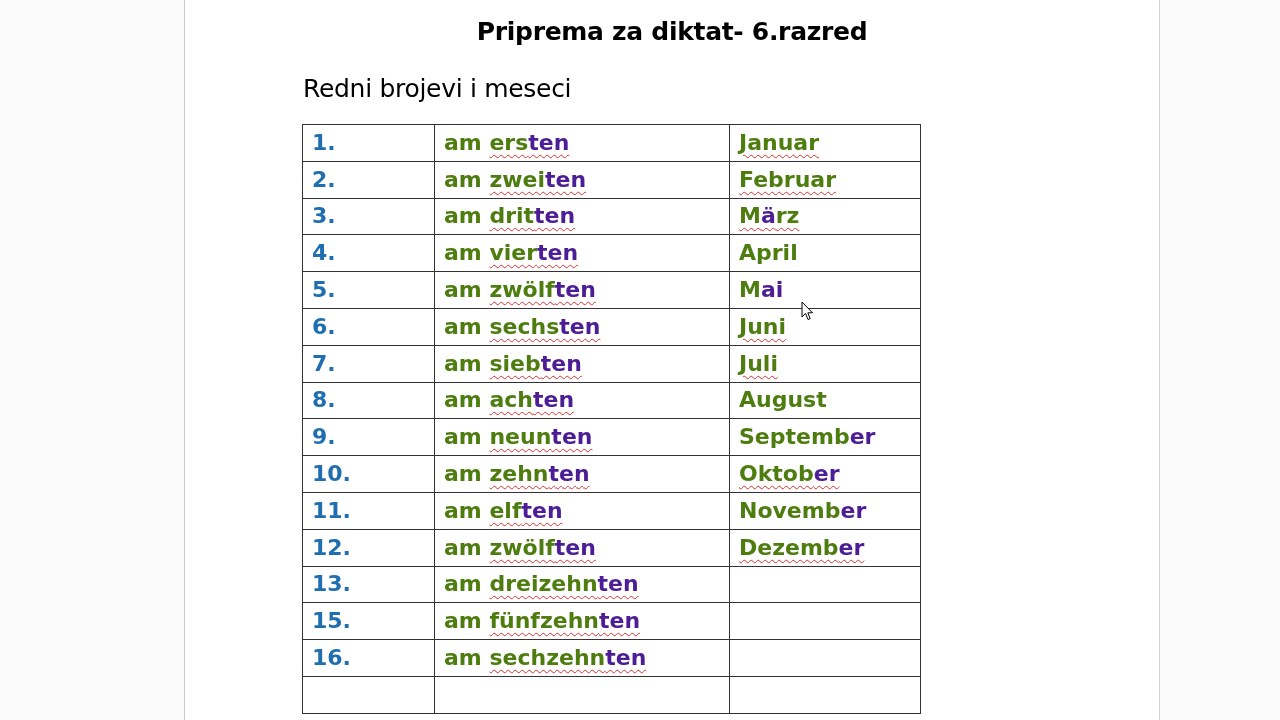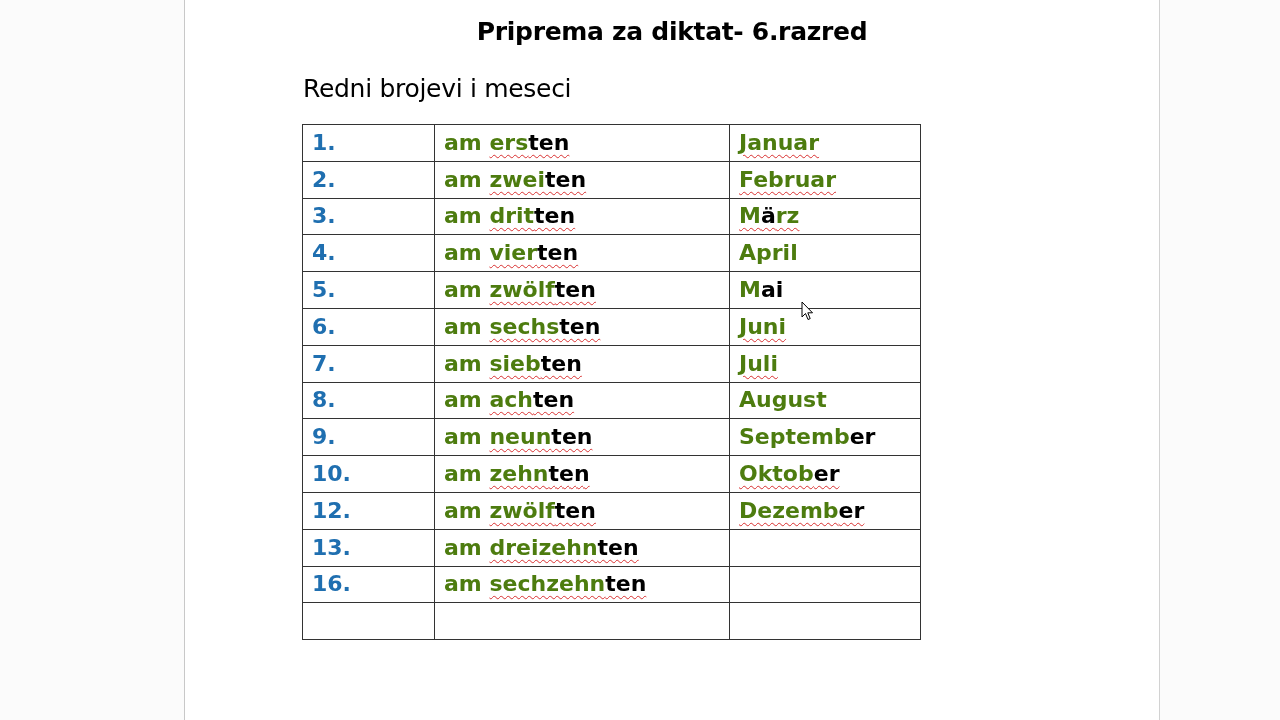--- a/index.html
+++ b/index.html
@@ -63,21 +63,21 @@
     font-weight: bold;
     vertical-align: middle;
     white-space: nowrap;
     line-height: 1;
   }
   table.vocab col.c1 { width: 132px; }
   table.vocab col.c2 { width: 295px; }
   table.vocab col.c3 { width: 191px; }
   .num { color: #1f6fb0; }
   .black { color: #4d7c0f; }
-  .red { color: #000000; }
+  .red { color: #4c1d95; }
   .squiggle {
     text-decoration: underline wavy #d83030;
     text-decoration-thickness: 1px;
     text-underline-offset: 4px;
   }
   .cursor {
     position: absolute;
     left: 785px;
     top: 301px;
     width: 14px;
@@ -143,27 +143,37 @@
             <td><span class="num">9.</span></td>
             <td><span class="black" style="white-space: pre;">am </span><span class="squiggle"><span class="black">neun</span><span class="red">ten</span></span></td>
             <td><span><span class="black">Septemb</span><span class="red">er</span></span></td>
           </tr>
           <tr>
             <td><span class="num">10.</span></td>
             <td><span class="black" style="white-space: pre;">am </span><span class="squiggle"><span class="black">zehn</span><span class="red">ten</span></span></td>
             <td><span class="squiggle"><span class="black">Oktob</span><span class="red">er</span></span></td>
           </tr>
           <tr>
+            <td><span class="num">11.</span></td>
+            <td><span class="black" style="white-space: pre;">am </span><span class="squiggle"><span class="black">elf</span><span class="red">ten</span></span></td>
+            <td><span><span class="black">Novemb</span><span class="red">er</span></span></td>
+          </tr>
+          <tr>
             <td><span class="num">12.</span></td>
             <td><span class="black" style="white-space: pre;">am </span><span class="squiggle"><span class="black">zwölf</span><span class="red">ten</span></span></td>
             <td><span class="squiggle"><span class="black">Dezemb</span><span class="red">er</span></span></td>
           </tr>
           <tr>
             <td><span class="num">13.</span></td>
             <td><span class="black" style="white-space: pre;">am </span><span class="squiggle"><span class="black">dreizehn</span><span class="red">ten</span></span></td>
+            <td><span><span class="black"></span><span class="red"></span></span></td>
+          </tr>
+          <tr>
+            <td><span class="num">15.</span></td>
+            <td><span class="black" style="white-space: pre;">am </span><span class="squiggle"><span class="black">fünfzehn</span><span class="red">ten</span></span></td>
             <td><span><span class="black"></span><span class="red"></span></span></td>
           </tr>
           <tr>
             <td><span class="num">16.</span></td>
             <td><span class="black" style="white-space: pre;">am </span><span class="squiggle"><span class="black">sechzehn</span><span class="red">ten</span></span></td>
             <td><span><span class="black"></span><span class="red"></span></span></td>
           </tr>
           <tr>
             <td><span class="num"></span></td>
             <td><span class="black" style="white-space: pre;"></span><span class="squiggle"><span class="black"></span><span class="red"></span></span></td>

